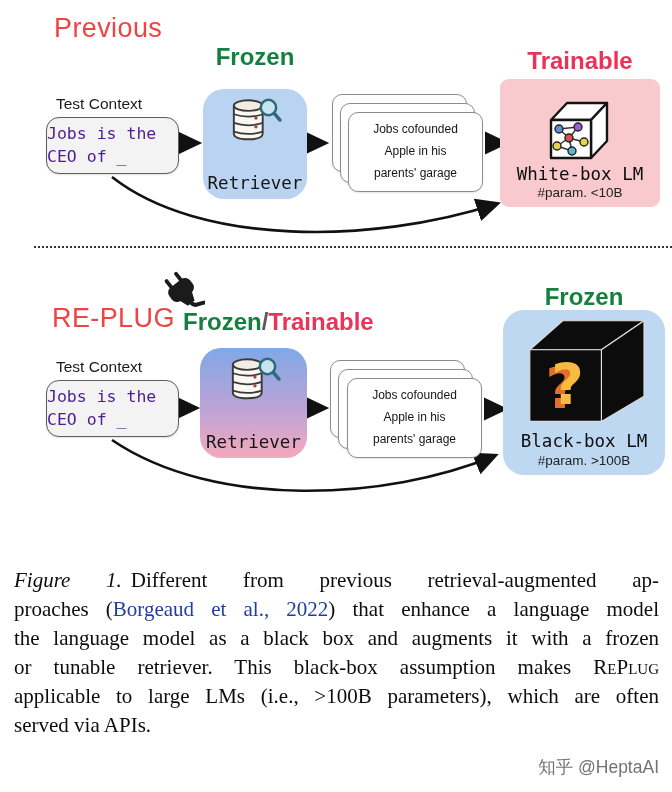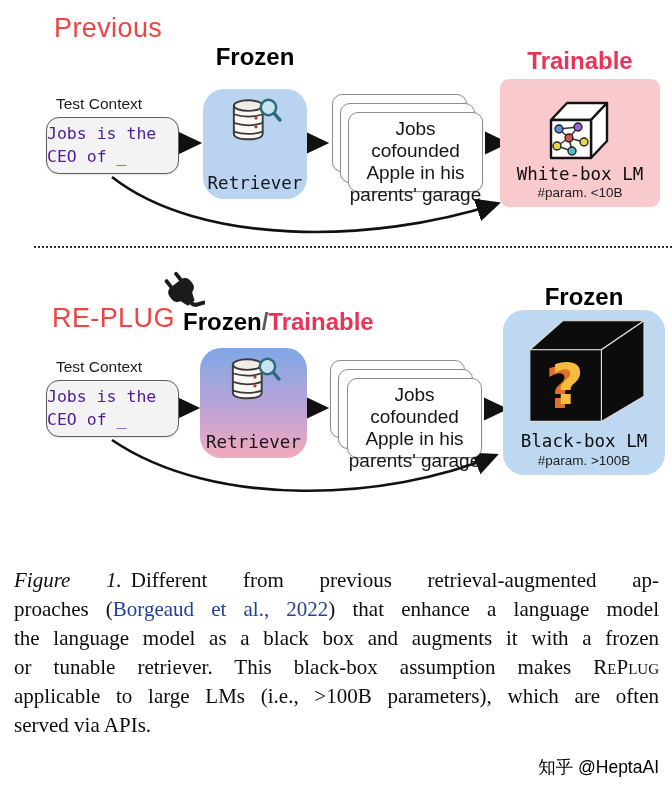--- a/index.html
+++ b/index.html
@@ -3,38 +3,38 @@
 <meta charset="utf-8">
 <style>
   html,body{margin:0;padding:0;background:#fff;}
   .page{position:relative;width:672px;height:792px;background:#ffffff;overflow:hidden;
         font-family:"Liberation Sans",sans-serif;}
   .abs{position:absolute;}
   
   .sec-title{position:absolute;font-size:27px;font-weight:500;color:#ef4444;letter-spacing:.4px;}
   
   .state{position:absolute;font-size:24px;font-weight:700;text-align:center;white-space:nowrap;}
-  .blue{color:#000000;} .red{color:#e9345a;} .slash{color:#5a5a5a;}
+  .blue{color:#15803d;} .red{color:#e9345a;} .slash{color:#5a5a5a;}
   
   .tc-label{position:absolute;font-size:15.5px;color:#1b1b1b;}
   .test-box{position:absolute;width:133px;height:57px;background:#f3f3f3;border:1.7px solid #5e5e5e;
             border-radius:13px;box-sizing:border-box;font-family:"DejaVu Sans Mono",monospace;
             font-size:16.5px;line-height:23px;text-align:left;padding-top:4px;color:#4c1d95;
             box-shadow:0 1px 2px rgba(0,0,0,.12);}
   
   .retr-panel{position:absolute;width:104px;height:110px;border-radius:21px;}
   .retr-top-panel{left:203px;top:89px;background:#b9d3f0;}
   .retr-bot-panel{left:200px;top:348px;width:107px;background:linear-gradient(180deg,#7fa8e7 0%,#b9a3d8 52%,#f4a9bd 100%);}
   .retr-icon{position:absolute;top:7px;left:50%;transform:translateX(-50%);}
   .retr-name{position:absolute;bottom:6px;width:100%;text-align:center;
              font-family:"DejaVu Sans Mono",monospace;font-size:17.5px;color:#161616;}
   
   .card{position:absolute;width:135px;height:80px;background:#fff;border:1.6px solid #8d8d8d;
         border-radius:10px;box-sizing:border-box;box-shadow:0 1px 2px rgba(0,0,0,.10);}
-  .card-text{padding-top:5px;font-size:19px;line-height:22px;text-align:center;color:#161616;}
+  .card-text{padding-top:5px;font-size:12px;line-height:22px;text-align:center;color:#161616;}
   
   .lm-panel{position:absolute;border-radius:21px;}
   .lm-pink{left:500px;top:79px;width:160px;height:128px;background:#f8c9cd;border-radius:9px;}
   .lm-blue{left:503px;top:310px;width:162px;height:165px;background:#bed8f2;}
   .lm-name{position:absolute;width:100%;text-align:center;font-family:"DejaVu Sans Mono",monospace;
            font-size:17.5px;color:#0e0e0e;}
   .lm-pink .lm-name{top:85px;} .lm-blue .lm-name{top:121px;}
   .lm-params{position:absolute;width:100%;text-align:center;font-size:13.5px;color:#222;}
   .lm-pink .lm-params{top:106px;} .lm-blue .lm-params{top:143px;}
   .cube-white{position:absolute;left:50%;transform:translateX(-50%);top:19px;}
@@ -45,21 +45,21 @@
   .arrows{position:absolute;left:0;top:0;pointer-events:none;}
   
   .caption{position:absolute;left:14px;top:566px;width:645px;font-family:Liberation Serif, serif;
            font-size:21px;line-height:29px;color:#0d0d0d;}
   .cap-line{text-align:justify;height:29px;overflow:hidden;}
   .cap-line::after{content:"";display:inline-block;width:100%;height:0;}
   .fig-label{font-style:italic;padding-right:9px;}
   .cite{color:#1e3f9e;text-decoration:none;cursor:pointer;}
   .sc{font-variant:small-caps;}
   
-  .watermark{position:absolute;right:13px;top:755px;font-size:17.5px;color:#000000;}
+  .watermark{position:absolute;right:13px;top:755px;font-size:17.5px;color:#737373;}
 </style>
 </head>
 <body>
 
 <div class="page">
 
   <svg class="arrows" width="672" height="792" viewBox="0 0 672 792">
     <defs>
       <marker id="ah" markerWidth="10" markerHeight="9" refX="7.5" refY="4.5" orient="auto">
         <path d="M0,0 L9.5,4.5 L0,9 z" fill="#111"></path>

